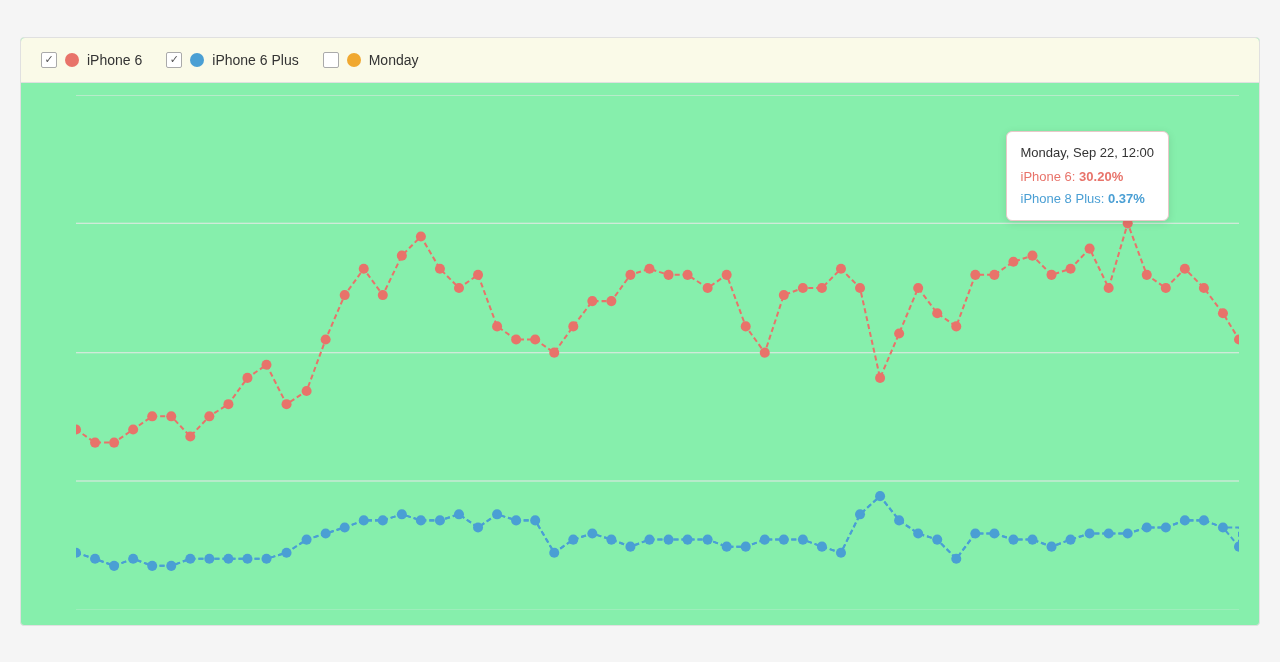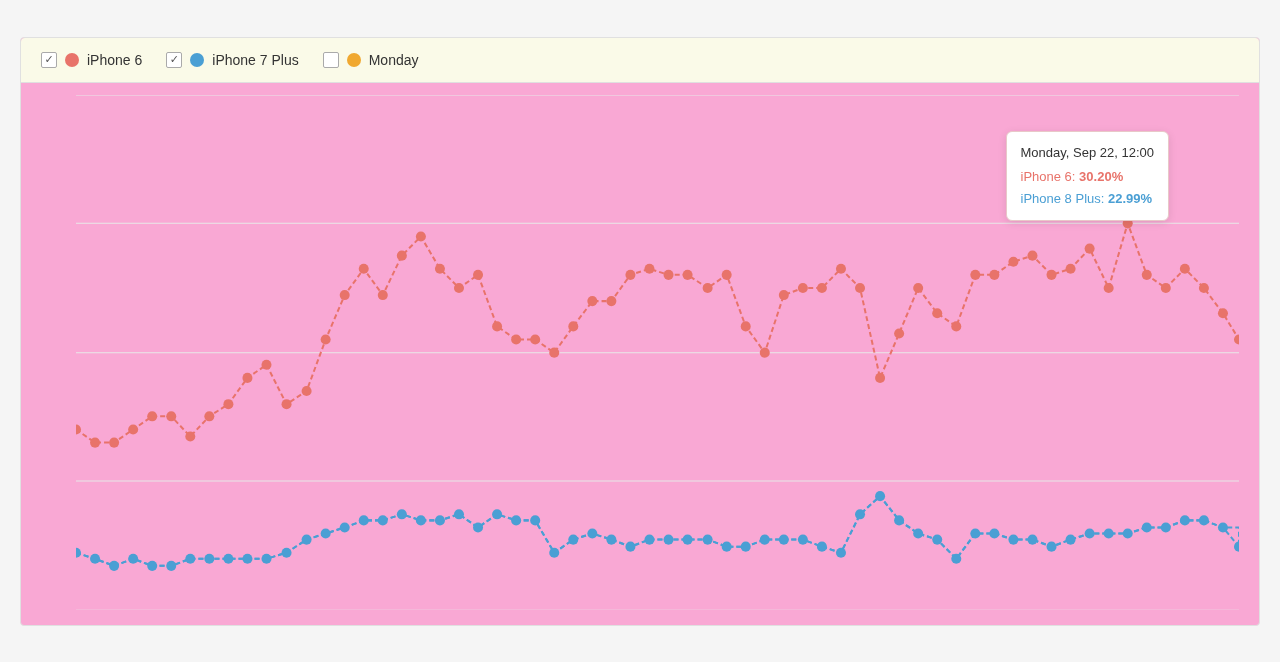--- a/index.html
+++ b/index.html
@@ -7,21 +7,21 @@
       background: #f5f5f5;
       font-family: -apple-system, BlinkMacSystemFont, 'Segoe UI', sans-serif;
       display: flex;
       align-items: center;
       justify-content: center;
       width: 1280px;
       height: 662px;
       overflow: hidden;
     }
     .chart-container {
-      background: #f9a8d4;
+      background: #86efac;
       border: 1px solid #e0e0e0;
       border-radius: 4px;
       width: 1240px;
       height: 589px;
       display: flex;
       flex-direction: column;
     }
     .legend {
       display: flex;
       align-items: center;
@@ -102,21 +102,21 @@
 <div class="chart-container">
   <div class="legend">
     <div class="legend-item">
       <div class="legend-checkbox checked"></div>
       <div class="legend-dot" style="background:#e8736a;"></div>
       <span>iPhone 6</span>
     </div>
     <div class="legend-item">
       <div class="legend-checkbox checked"></div>
       <div class="legend-dot" style="background:#4a9fd4;"></div>
-      <span>iPhone 7 Plus</span>
+      <span>iPhone 6 Plus</span>
     </div>
     <div class="legend-item">
       <div class="legend-checkbox"></div>
       <div class="legend-dot" style="background:#f0a830;"></div>
       <span>Monday</span>
     </div>
   </div>
 
   <div class="chart-area">
     <svg class="chart-svg" viewBox="0 0 1160 510" preserveAspectRatio="none">
@@ -484,17 +484,17 @@
 
     
     <div class="tooltip-box">
       <div class="tooltip-title">Monday, Sep 22, 12:00</div>
       <div class="tooltip-iphone6">
         <span>iPhone 6:</span>
         <strong>30.20%</strong>
       </div>
       <div class="tooltip-iphone6plus">
         <span>iPhone 8 Plus:</span>
-        <strong>22.99%</strong>
+        <strong>0.37%</strong>
       </div>
     </div>
   </div>
 </div>
 
 </body></html>

